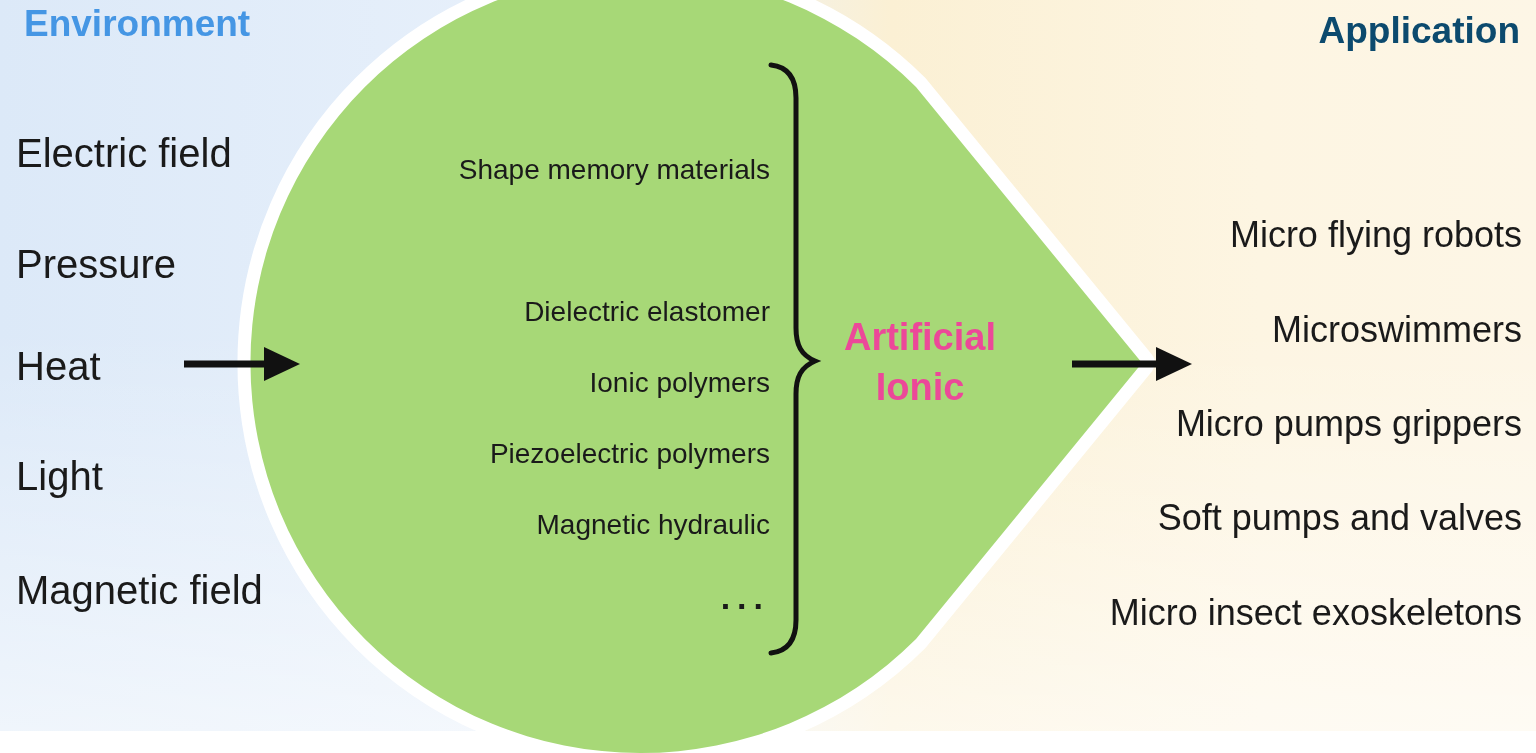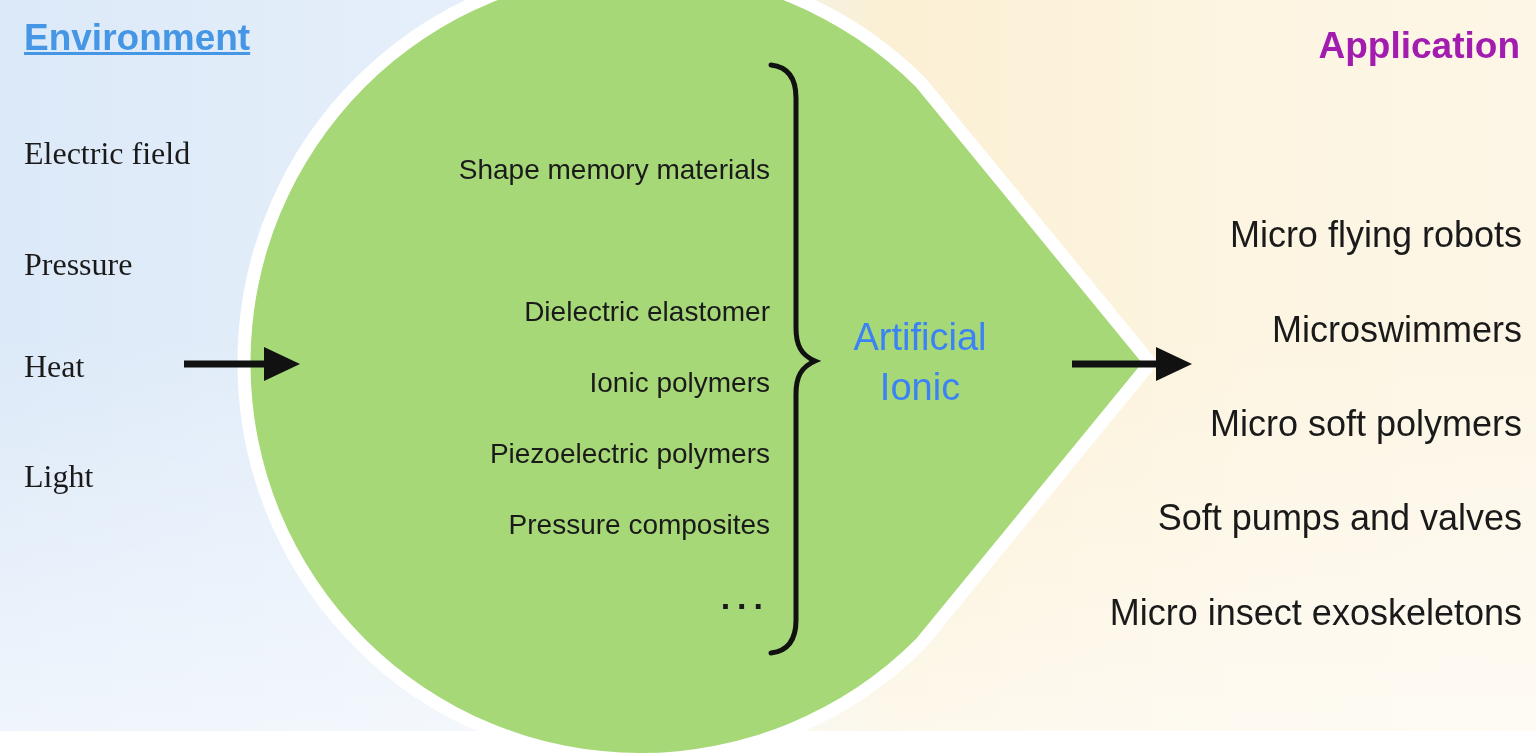--- a/index.html
+++ b/index.html
@@ -28,30 +28,29 @@
     position: absolute;
     left: 0; top: 0;
   }
   .hdr {
     position: absolute;
     font-size: 37px;
     font-weight: bold;
     line-height: 44px;
     white-space: nowrap;
   }
-  .hdr-env { left: 24px; top: 16px; color: #4596E4; text-decoration: underline; }
-  .hdr-app { right: 16px; top: 24px; color: #a21caf; }
+  .hdr-env { left: 24px; top: 2px; color: #4596E4; }
+  .hdr-app { right: 16px; top: 9px; color: #0c4a6e; }
 
   .env-item {
     position: absolute;
-    left: 24px;
-    font-size: 32px;
+    left: 16px;
+    font-size: 40px;
     line-height: 38px;
     white-space: nowrap;
-    font-family: Liberation Serif, serif;
   }
   .mat-item {
     position: absolute;
     right: 766px;
     font-size: 28px;
     line-height: 38px;
     white-space: nowrap;
   }
   .mat-ellipsis {
     font-size: 34px;
@@ -65,23 +64,23 @@
     line-height: 42px;
     white-space: nowrap;
   }
   .muscle-label {
     position: absolute;
     left: 820px;
     top: 312px;
     width: 200px;
     text-align: center;
     font-size: 38px;
-    font-weight: normal;
+    font-weight: bold;
     line-height: 50px;
-    color: #3b82f6;
+    color: #ec4899;
   }
 </style>
 </head>
 <body>
 
 <div class="stage">
 
   <div class="bg"></div>
 
   <svg class="shapes" width="1536" height="753" viewBox="0 0 1536 753">
@@ -99,33 +98,34 @@
       <line x1="1072" y1="364" x2="1158" y2="364" stroke="#111111" stroke-width="7"></line>
       <polygon points="1156,347 1192,364 1156,381" fill="#111111"></polygon>
     </g>
   </svg>
 
   <div class="hdr hdr-env">Environment</div>
   <div class="env-item" style="top:134px">Electric field</div>
   <div class="env-item" style="top:245px">Pressure</div>
   <div class="env-item" style="top:347px">Heat</div>
   <div class="env-item" style="top:457px">Light</div>
+  <div class="env-item" style="top:571px">Magnetic field</div>
 
   <div class="mat-item" style="top:151px">Shape memory materials</div>
   <div class="mat-item" style="top:364px">Ionic polymers</div>
   <div class="mat-item" style="top:293px">Dielectric elastomer</div>
   <div class="mat-item" style="top:435px">Piezoelectric polymers</div>
-  <div class="mat-item" style="top:506px">Pressure composites</div>
+  <div class="mat-item" style="top:506px">Magnetic hydraulic</div>
   <div class="mat-item mat-ellipsis" style="top:578px">...</div>
 
   <div class="muscle-label">
     <div>Artificial</div>
     <div>Ionic</div>
   </div>
 
   <div class="hdr hdr-app">Application</div>
   <div class="app-item" style="top:214px">Micro flying robots</div>
   <div class="app-item" style="top:309px">Microswimmers</div>
-  <div class="app-item" style="top:403px">Micro soft polymers</div>
+  <div class="app-item" style="top:403px">Micro pumps grippers</div>
   <div class="app-item" style="top:497px">Soft pumps and valves</div>
   <div class="app-item" style="top:592px">Micro insect exoskeletons</div>
 
 </div>
 
 </body></html>

